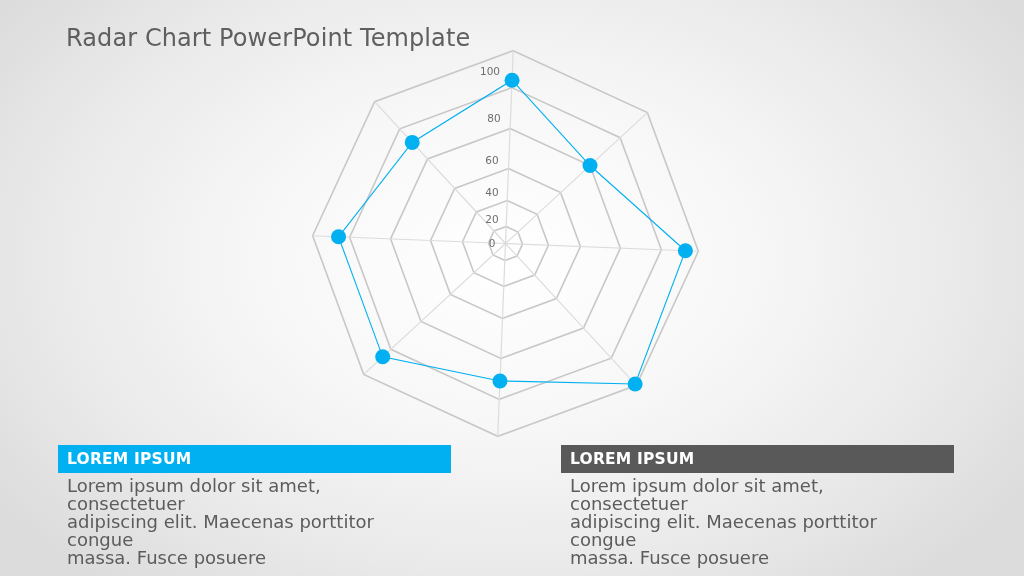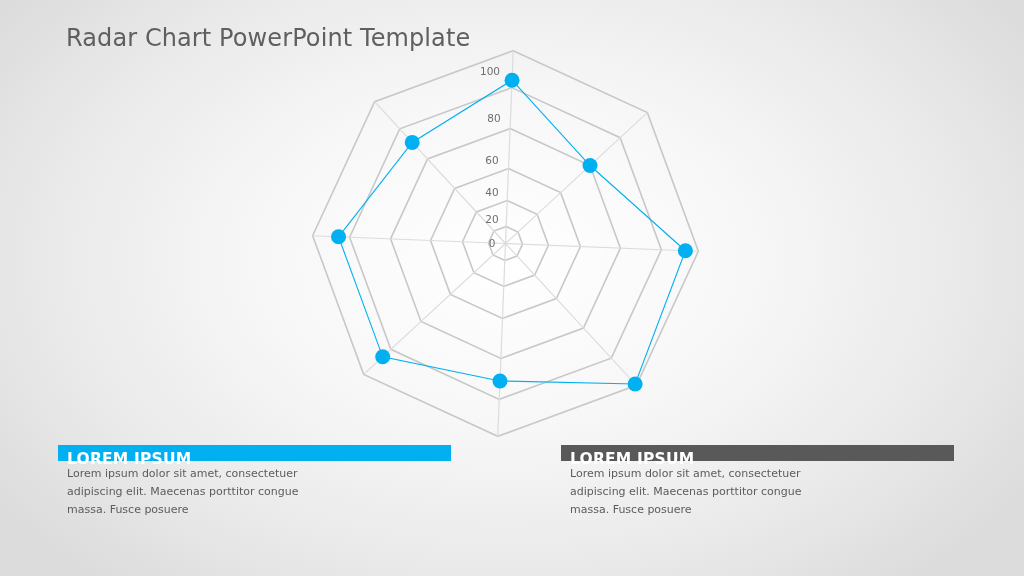--- a/index.html
+++ b/index.html
@@ -12,26 +12,26 @@
     position: absolute; left: 66px; top: 24px;
     font-size: 24px; color: #5f5f5f; font-weight: normal; letter-spacing: 0.1px;
     white-space: nowrap;
   }
   svg.chart { position: absolute; left: 0; top: 0; }
   .tick-label { font-family: "DejaVu Sans", sans-serif; font-size: 10.5px; fill: #6e6e6e; }
   .card { position: absolute; top: 445px; width: 393px; }
   .card-left { left: 58px; }
   .card-right { left: 561px; }
   .card-head {
-    height: 16px; line-height: 29px; padding-left: 9px;
+    height: 28px; line-height: 29px; padding-left: 9px;
     color: #ffffff; font-weight: bold; font-size: 15.5px; letter-spacing: 0.2px;
   }
   .card-body {
     margin-top: 4px; padding-left: 9px; width: 340px;
-    font-size: 11px; line-height: 18px; color: #5c5c5c;
+    font-size: 18px; line-height: 18px; color: #5c5c5c;
   }
 </style>
 </head>
 <body>
 
 <div class="title">Radar Chart PowerPoint Template</div>
 
 <svg class="chart" width="1024" height="576">
   <g id="grid-rings">
       <polygon points="506.1822404730535,226.5136952830544 517.9935481175493,231.9712856122428 522.4863047169456,244.18224047305353 517.0287143877572,255.99354811754932 504.8177595269465,260.4863047169456 493.0064518824507,255.0287143877572 488.5136952830544,242.81775952694647 493.9712856122428,231.00645188245068" fill="none" stroke="#c8c8c8" stroke-width="1.6"></polygon>

